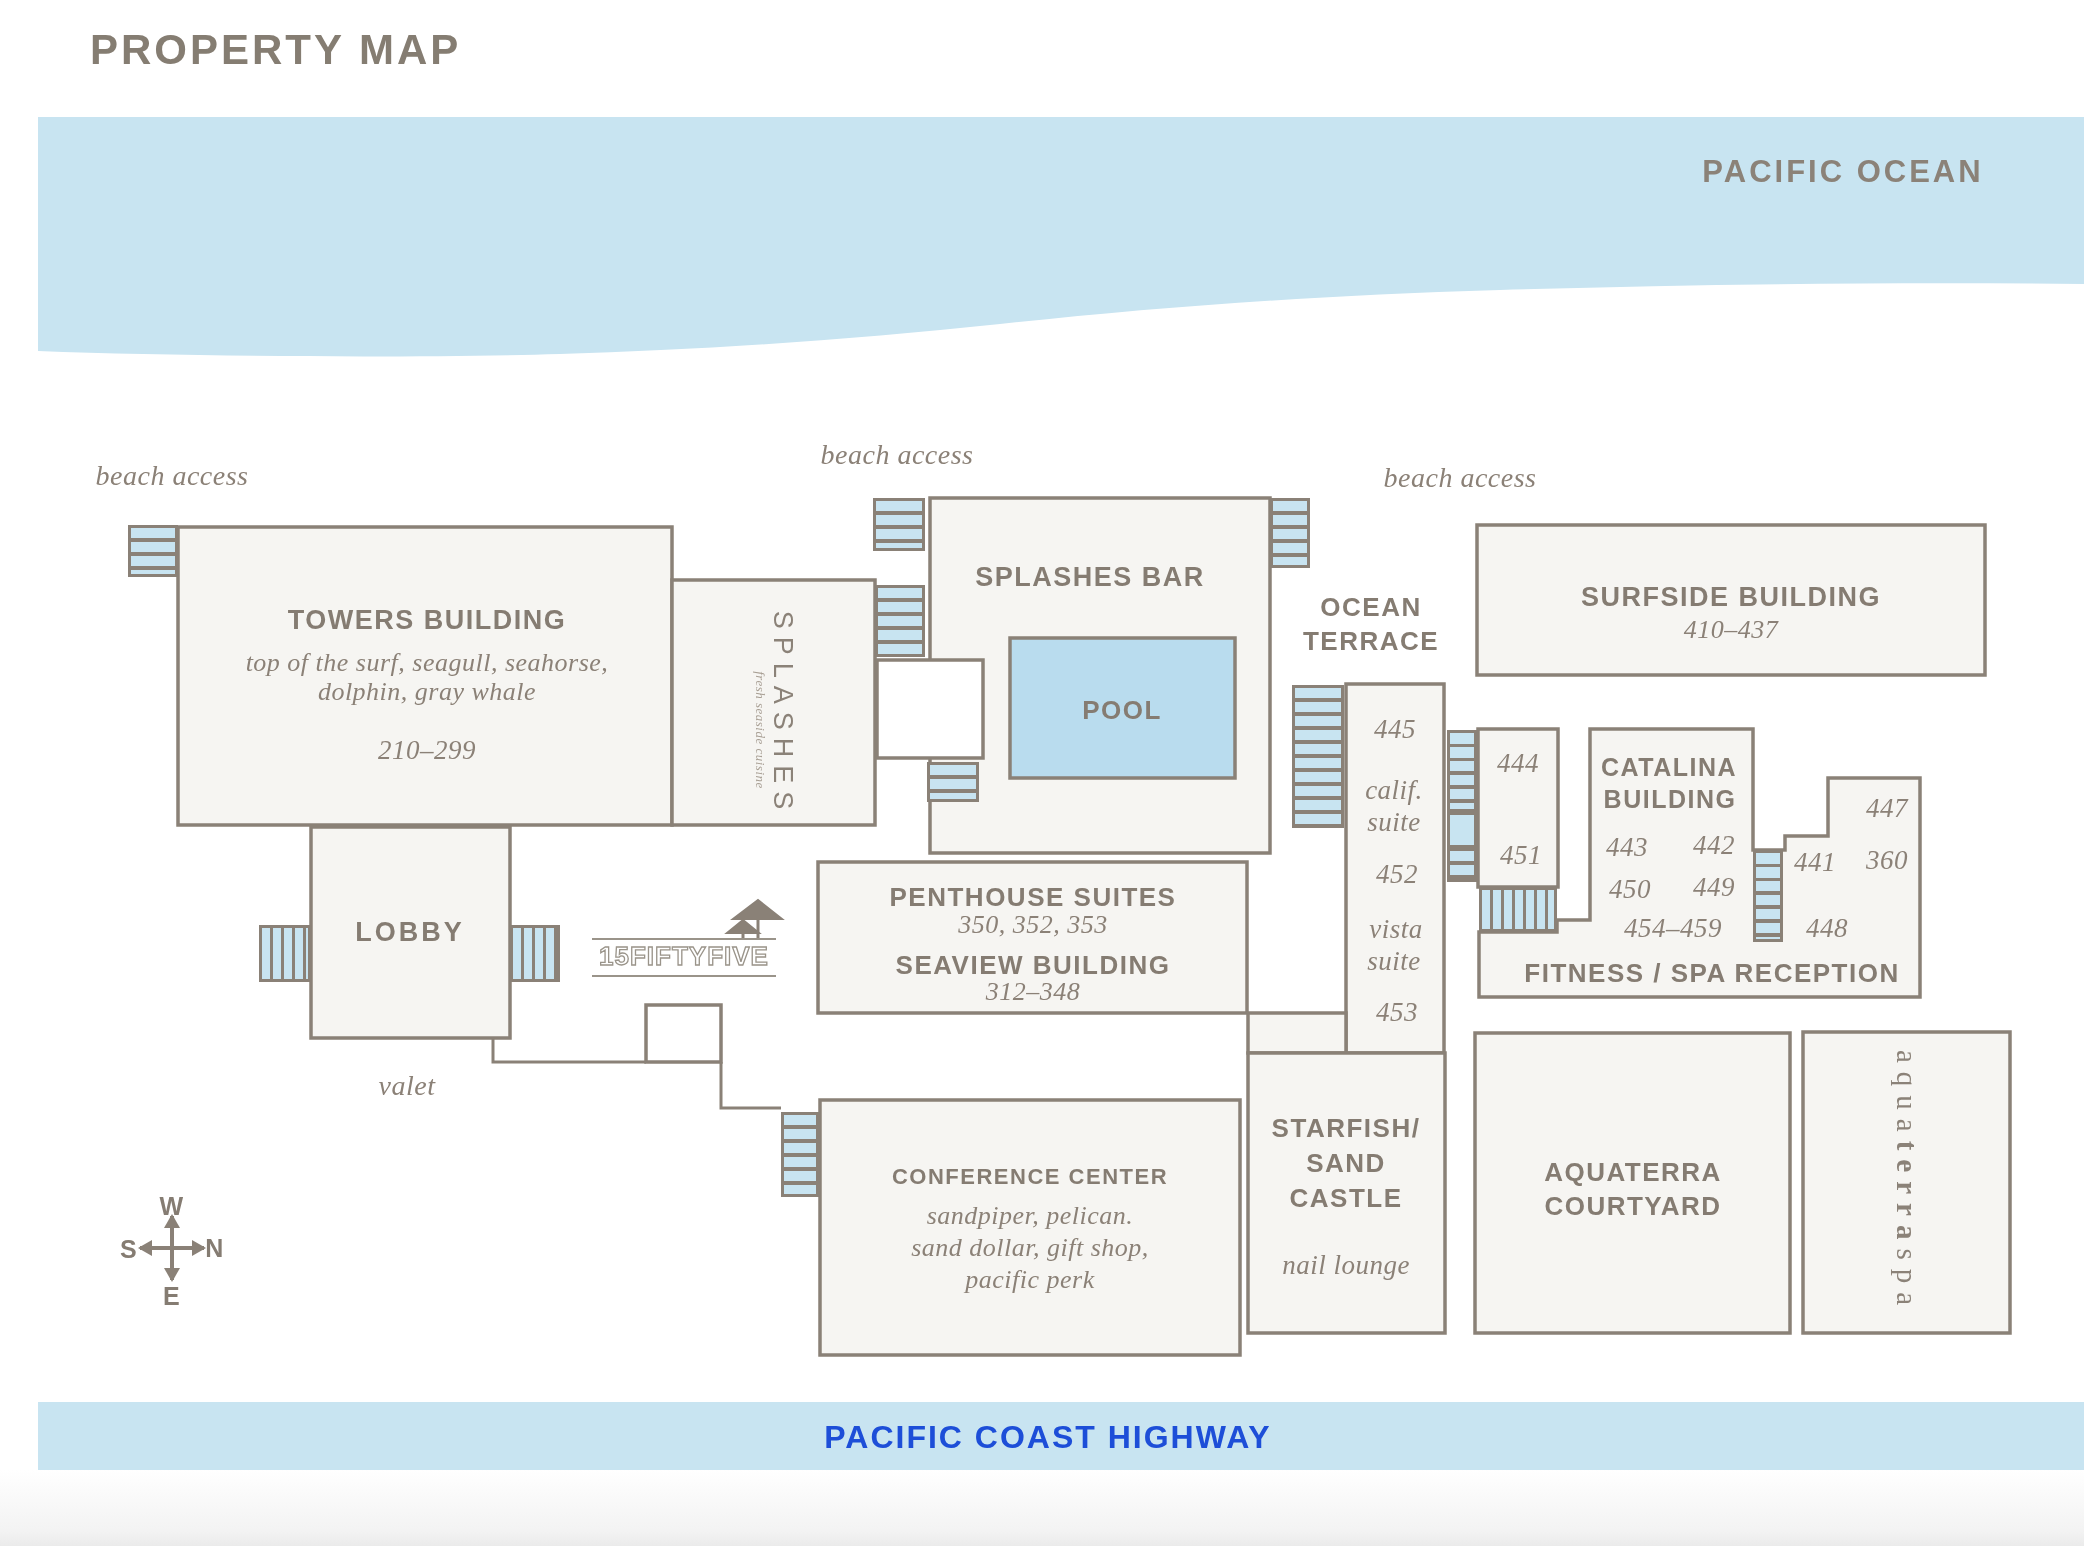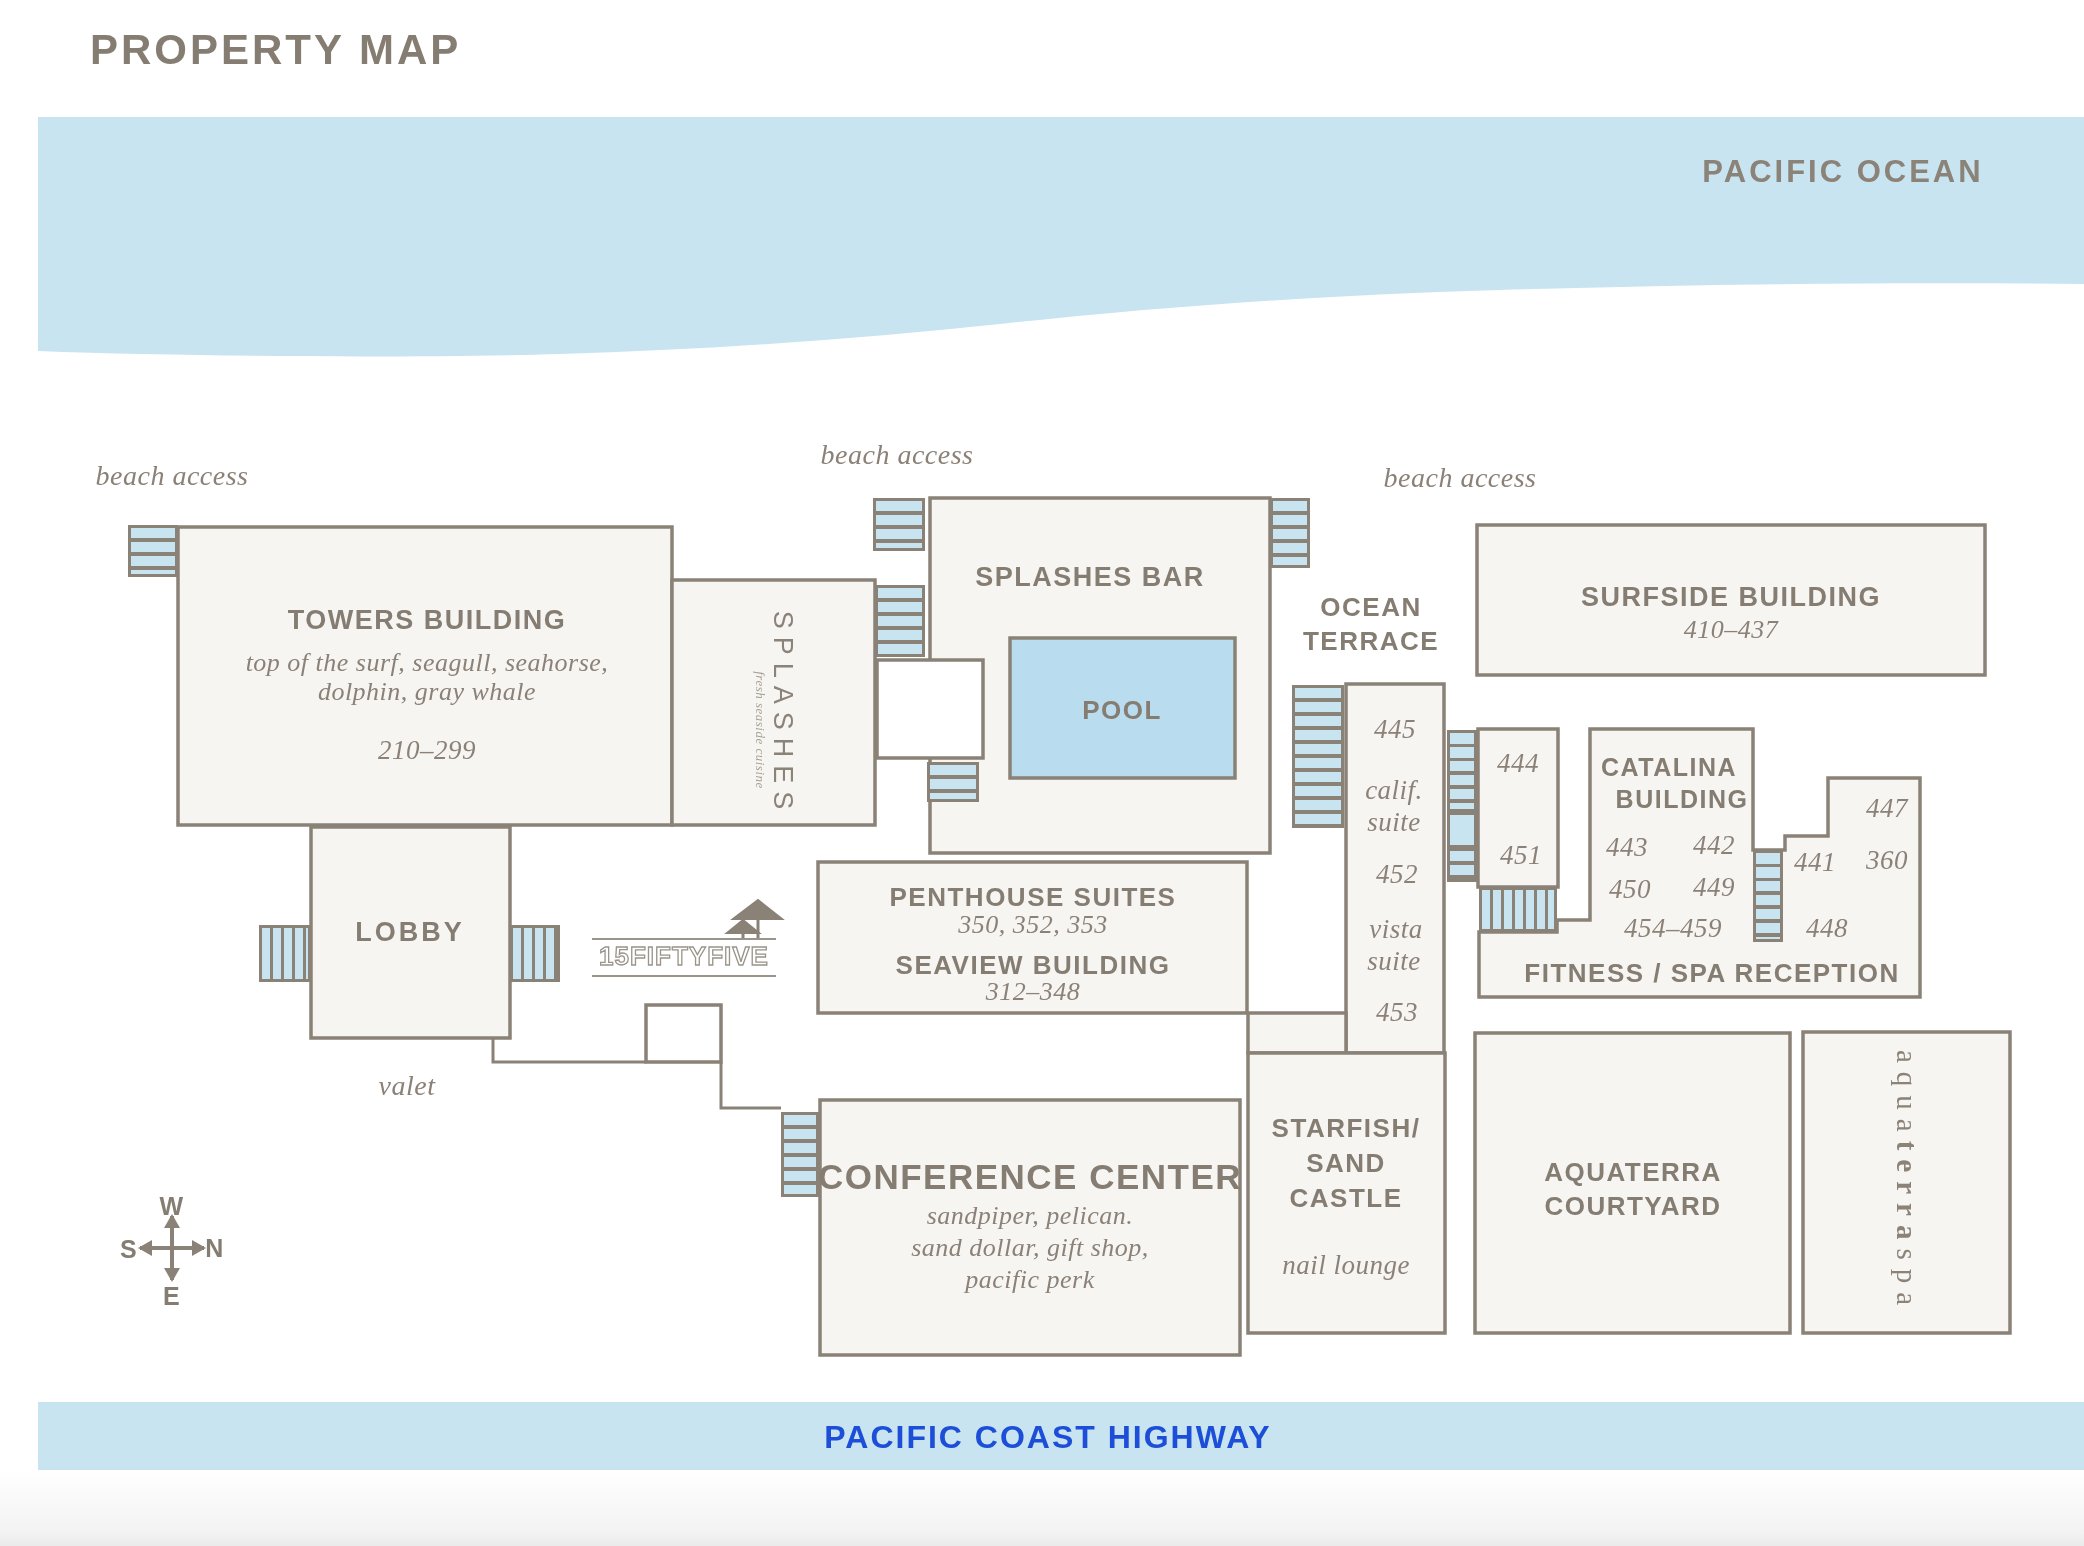--- a/index.html
+++ b/index.html
@@ -122,38 +122,38 @@
 
   <div class="lbl" style="left:410px;top:932px;font-size:27px;letter-spacing:3px;">LOBBY</div>
   <div class="lbl it" style="left:407px;top:1086px;font-size:28px;">valet</div>
   <div id="logo">15FIFTYFIVE</div>
 
   <div class="lbl" style="left:1033px;top:897px;font-size:26px;">PENTHOUSE SUITES</div>
   <div class="lbl it" style="left:1033px;top:925px;font-size:26px;">350, 352, 353</div>
   <div class="lbl" style="left:1033px;top:965px;font-size:26px;">SEAVIEW BUILDING</div>
   <div class="lbl it" style="left:1033px;top:992px;font-size:26px;">312–348</div>
 
-  <div class="lbl" style="left:1030px;top:1177px;font-size:35px;">CONFERENCE CENTER</div>
+  <div class="lbl" style="left:1030px;top:1177px;font-size:22px;">CONFERENCE CENTER</div>
   <div class="lbl it" style="left:1030px;top:1216px;font-size:26px;">sandpiper, pelican.</div>
   <div class="lbl it" style="left:1030px;top:1248px;font-size:26px;">sand dollar, gift shop,</div>
   <div class="lbl it" style="left:1030px;top:1280px;font-size:26px;text-align:center;">pacific perk</div>
 
   <div class="lbl" style="left:1346px;top:1128px;font-size:26px;">STARFISH/</div>
   <div class="lbl" style="left:1346px;top:1163px;font-size:26px;">SAND</div>
   <div class="lbl" style="left:1346px;top:1198px;font-size:26px;">CASTLE</div>
   <div class="lbl it" style="left:1346px;top:1265px;font-size:27px;">nail lounge</div>
 
   <div class="lbl" style="left:1633px;top:1172px;font-size:26px;">AQUATERRA</div>
   <div class="lbl" style="left:1633px;top:1206px;font-size:26px;">COURTYARD</div>
   <div class="lbl vert" style="left:1906px;top:1182px;font-size:29px;font-weight:normal;letter-spacing:9px;color:#8b8278;font-family:'Liberation Serif',serif;">
     <span>aqua</span><span style="font-weight:bold;">terra</span><span>spa</span>
   </div>
 
   <div class="lbl" style="left:1669px;top:767px;font-size:25px;">CATALINA</div>
-  <div class="lbl" style="left:1670px;top:799px;font-size:25px;margin-left:12px;">BUILDING</div>
+  <div class="lbl" style="left:1670px;top:799px;font-size:25px;">BUILDING</div>
   <div class="lbl" style="left:1712px;top:973px;font-size:26px;">FITNESS / SPA RECEPTION</div>
 
   <div class="lbl it" style="left:1395px;top:729px;font-size:27px;">445</div>
   <div class="lbl it" style="left:1394px;top:790px;font-size:27px;">calif.</div>
   <div class="lbl it" style="left:1394px;top:822px;font-size:27px;">suite</div>
   <div class="lbl it" style="left:1397px;top:874px;font-size:27px;">452</div>
   <div class="lbl it" style="left:1396px;top:929px;font-size:27px;">vista</div>
   <div class="lbl it" style="left:1394px;top:961px;font-size:27px;">suite</div>
   <div class="lbl it" style="left:1397px;top:1012px;font-size:27px;">453</div>
   <div class="lbl it" style="left:1518px;top:763px;font-size:27px;">444</div>

